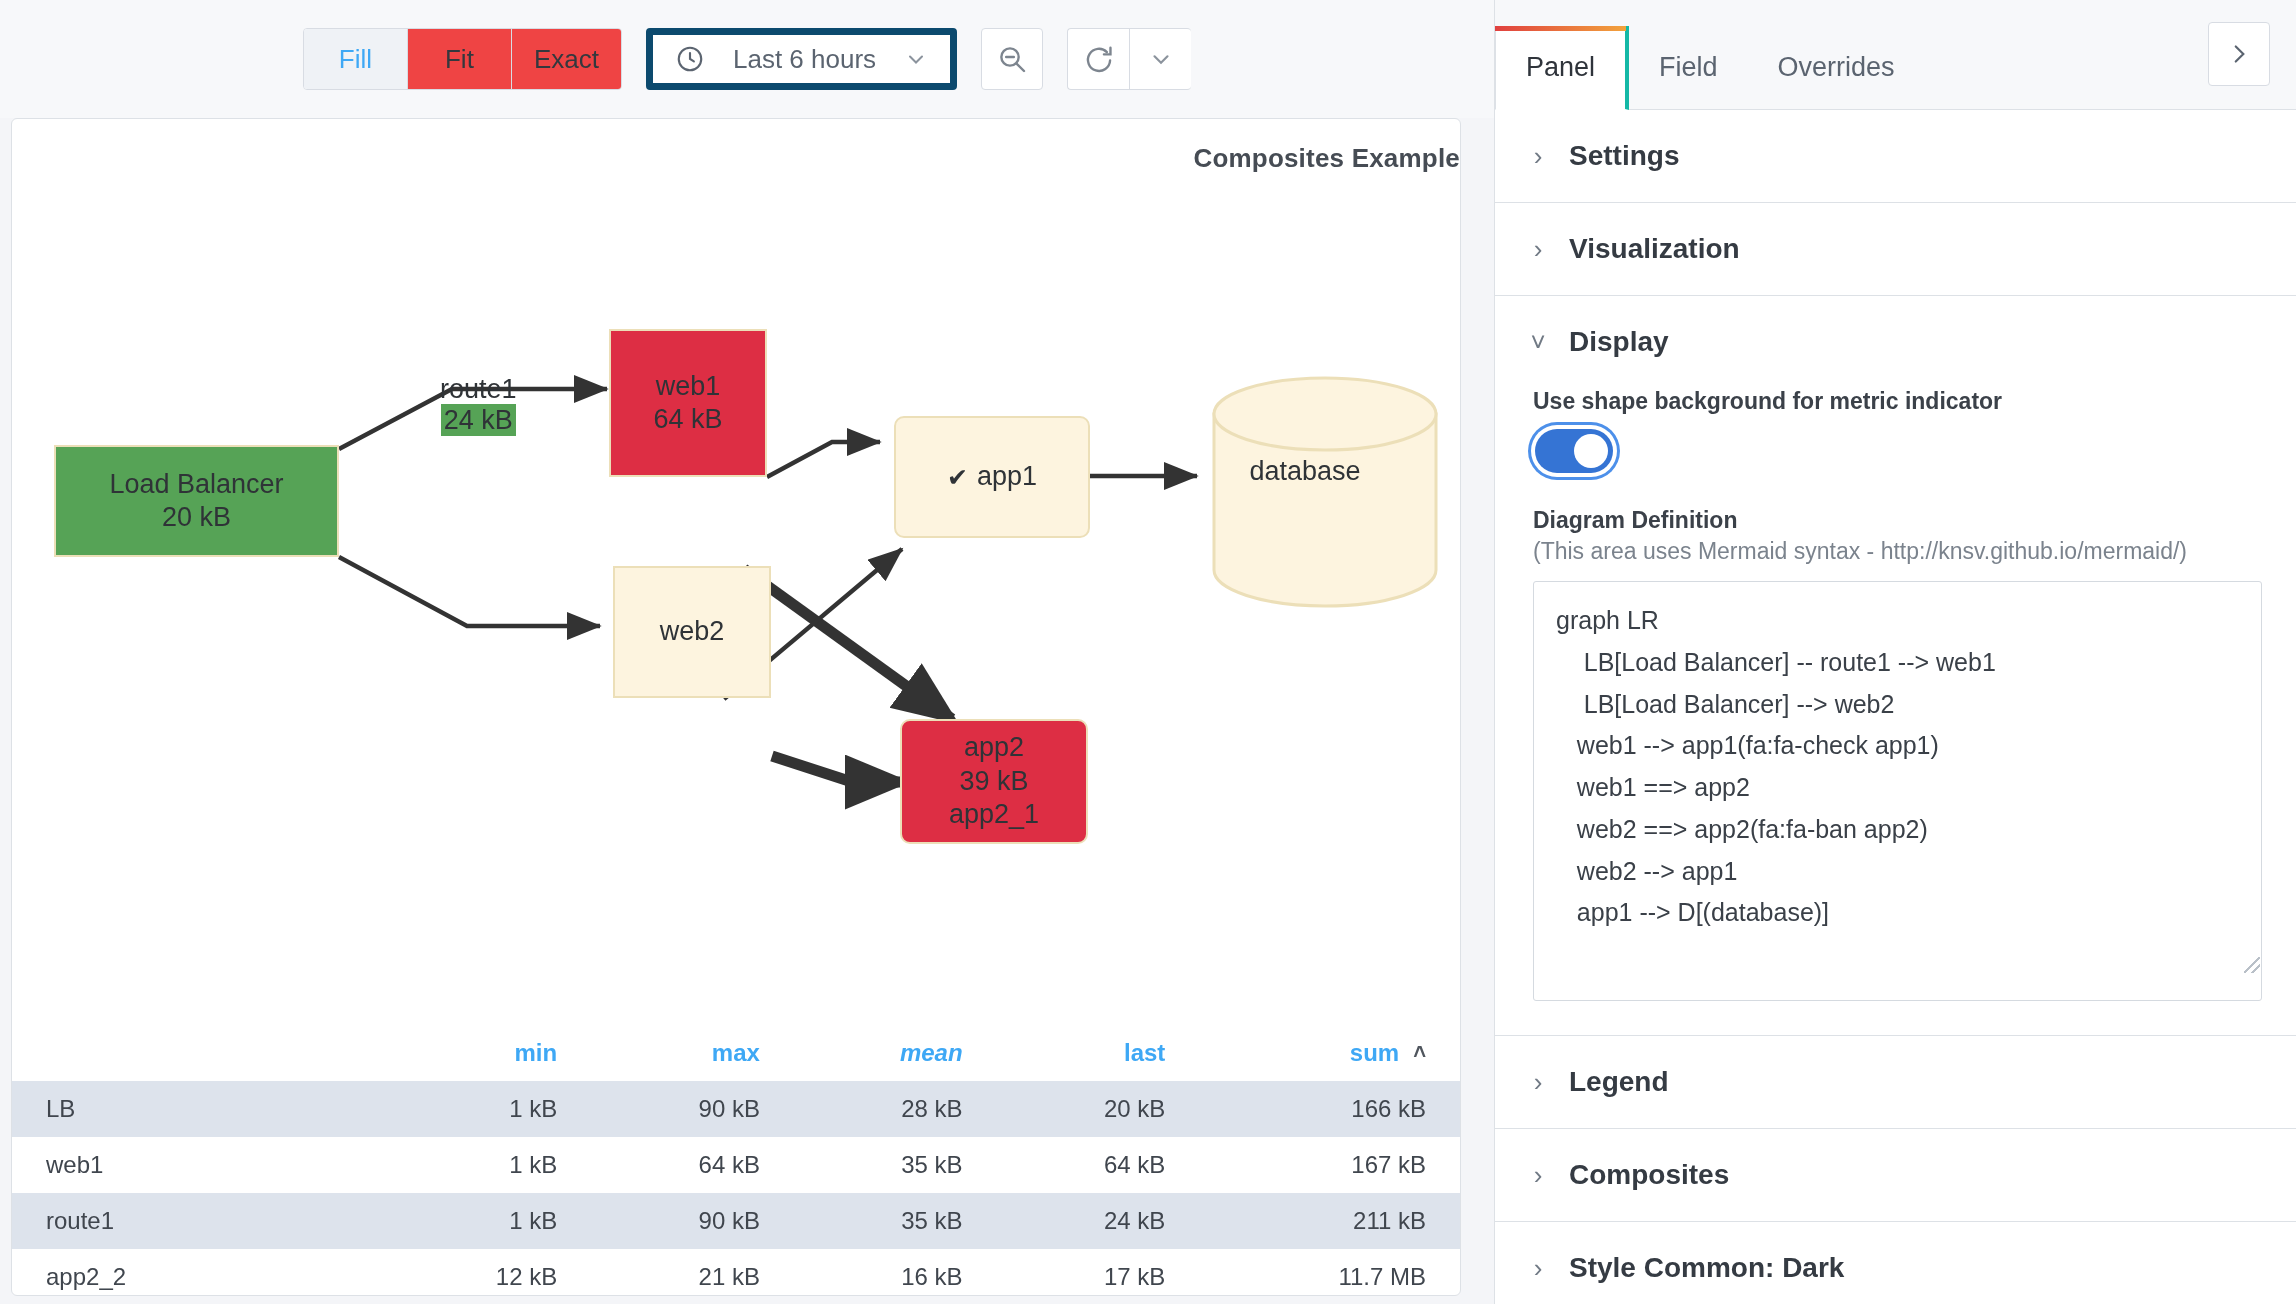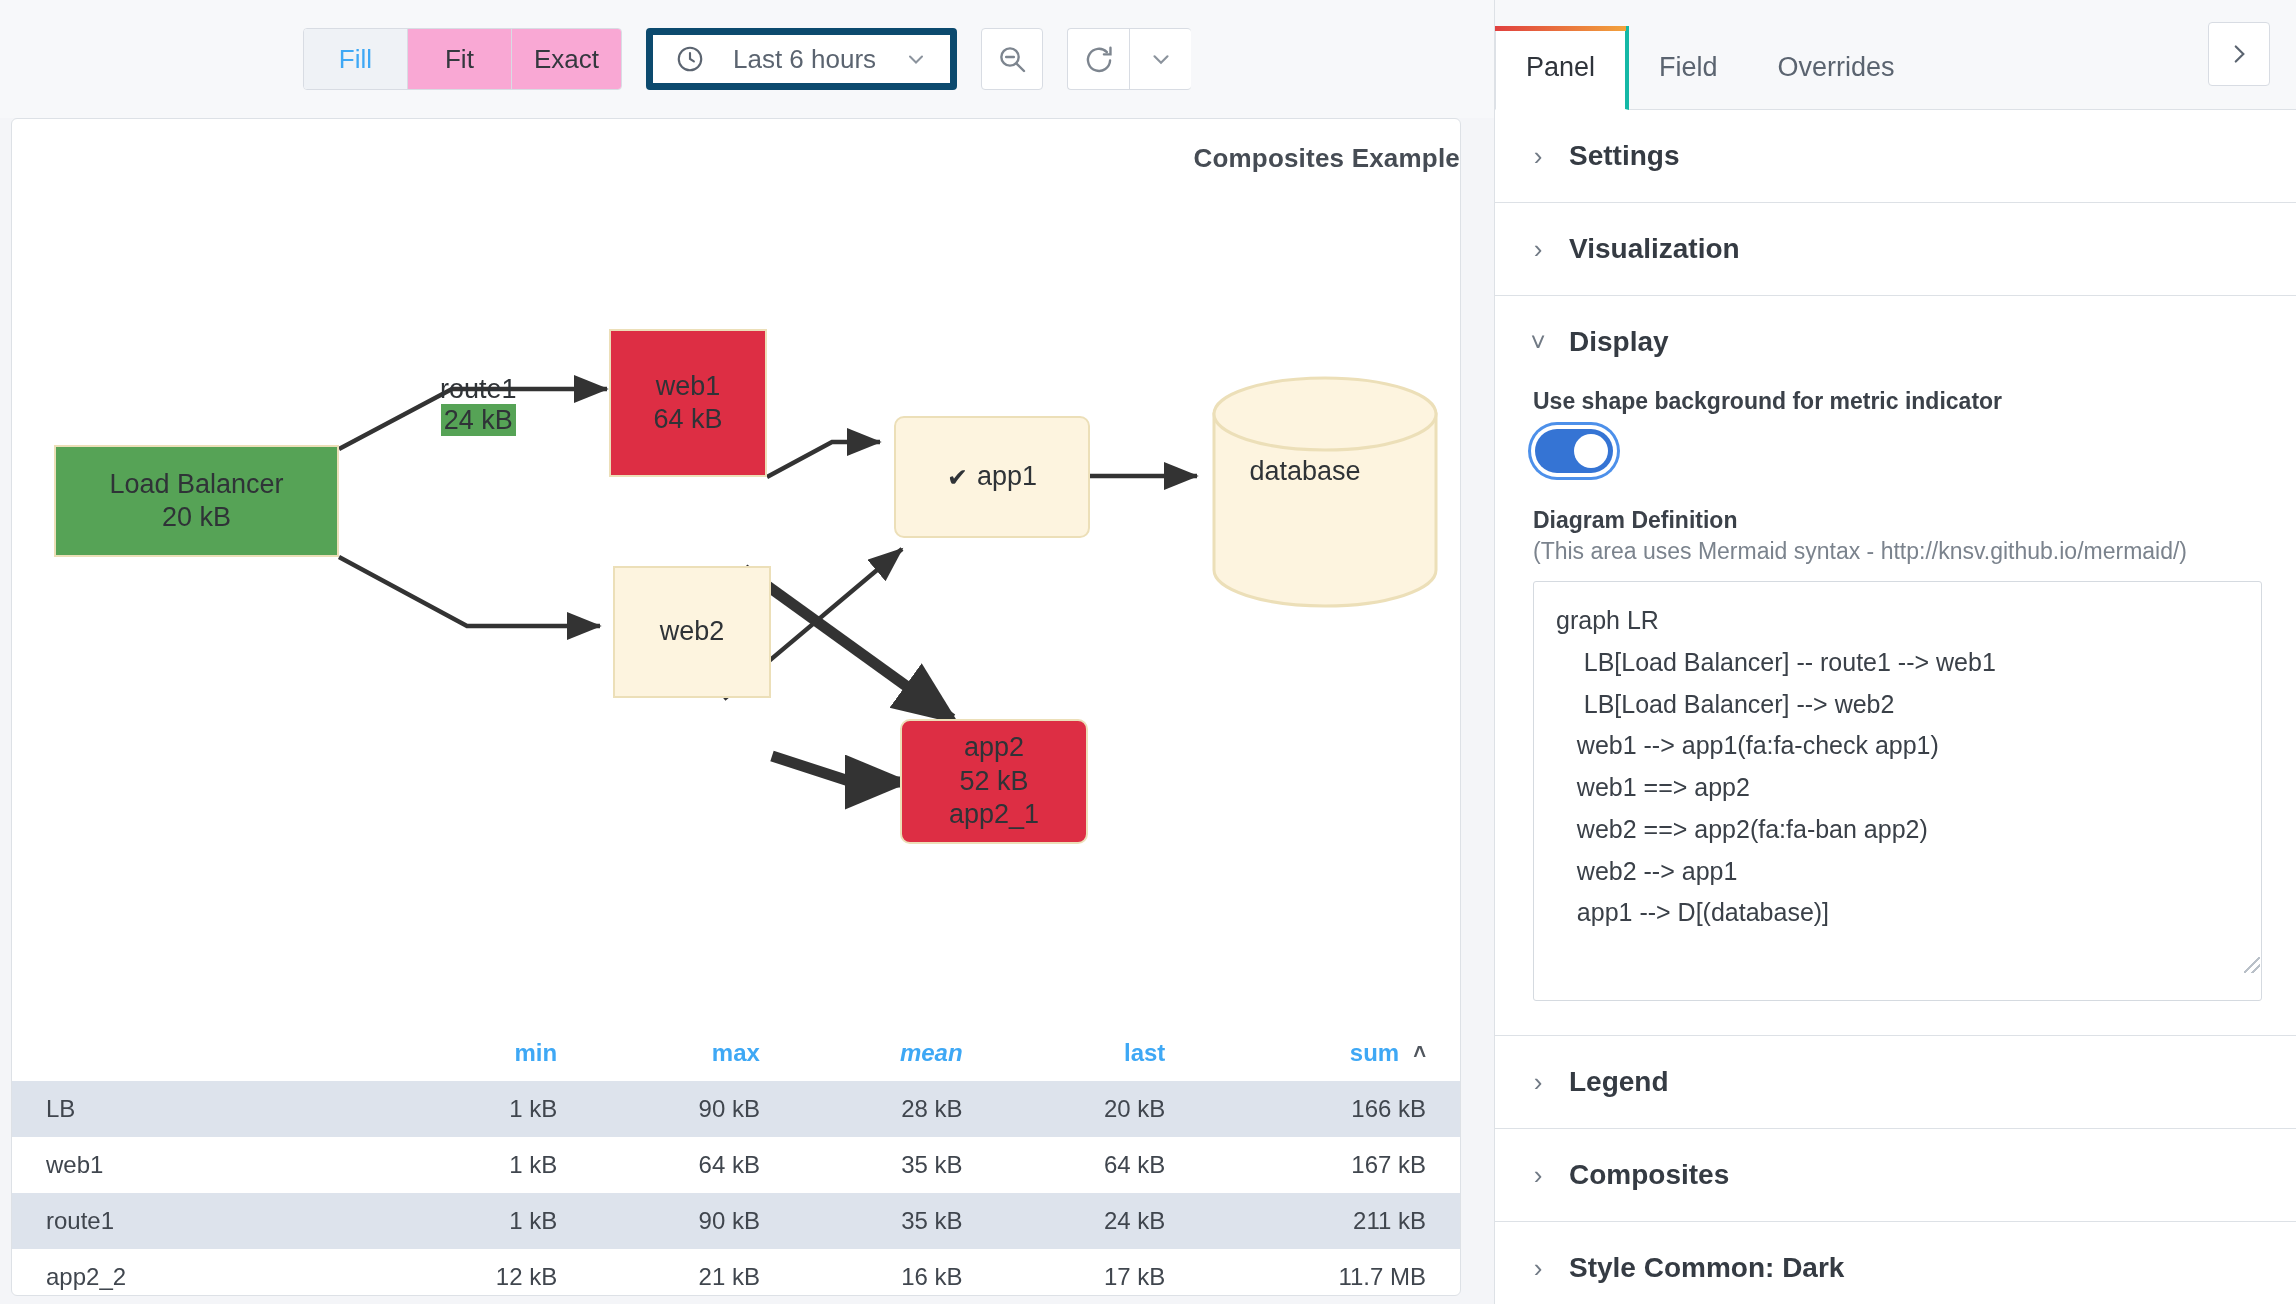--- a/index.html
+++ b/index.html
@@ -18,21 +18,21 @@
     background: #f7f8fa;
     display: flex; align-items: center; justify-content: center;
   }
   .tb-inner { display: flex; align-items: center; gap: 24px; }
 
   .segmented { display: flex; border-radius: 4px; overflow: hidden;
                border: 1px solid #d8dce3; background: #fff; height: 62px; }
   .seg-btn {
     min-width: 104px; padding: 0 22px; height: 100%;
     display: flex; align-items: center; justify-content: center;
-    font-size: 26px; color: #34383e; background: #f9a8d4;
+    font-size: 26px; color: #34383e; background: #ef4444;
     border-right: 1px solid #d8dce3; cursor: pointer; white-space: nowrap;
   }
   .seg-btn:last-child { border-right: none; }
   .seg-btn.active { background: #eff2f6; color: #3ea8f5; }
 
   .timepicker {
     display: flex; align-items: center; gap: 28px;
     height: 62px; padding: 0 22px;
     border: 7px solid #0c4a6e; border-radius: 4px; background: #fff;
     font-size: 26px; color: #5b6470; cursor: pointer; white-space: nowrap;
@@ -272,21 +272,21 @@
         <div>web2</div>
       </div>
 
       <div class="node round" style="left:882px; top:242px; width:196px; height:122px; flex-direction:row;">
         <span class="check">✔</span>
         <span>app1</span>
       </div>
 
       <div class="node red round" style="left:888px; top:545px; width:188px; height:125px;">
         <div>app2</div>
-        <div>52 kB</div>
+        <div>39 kB</div>
         <div>app2_1</div>
       </div>
 
       <div class="edge-label" style="left:1202px; top:282px; width:182px; text-align:center;">
         <span>database</span>
       </div>
 
       <div class="edge-label" style="left:428px; top:200px;">
         <div>route1</div>
         <div style="text-align:center;"><span class="hl">24 kB</span></div>

